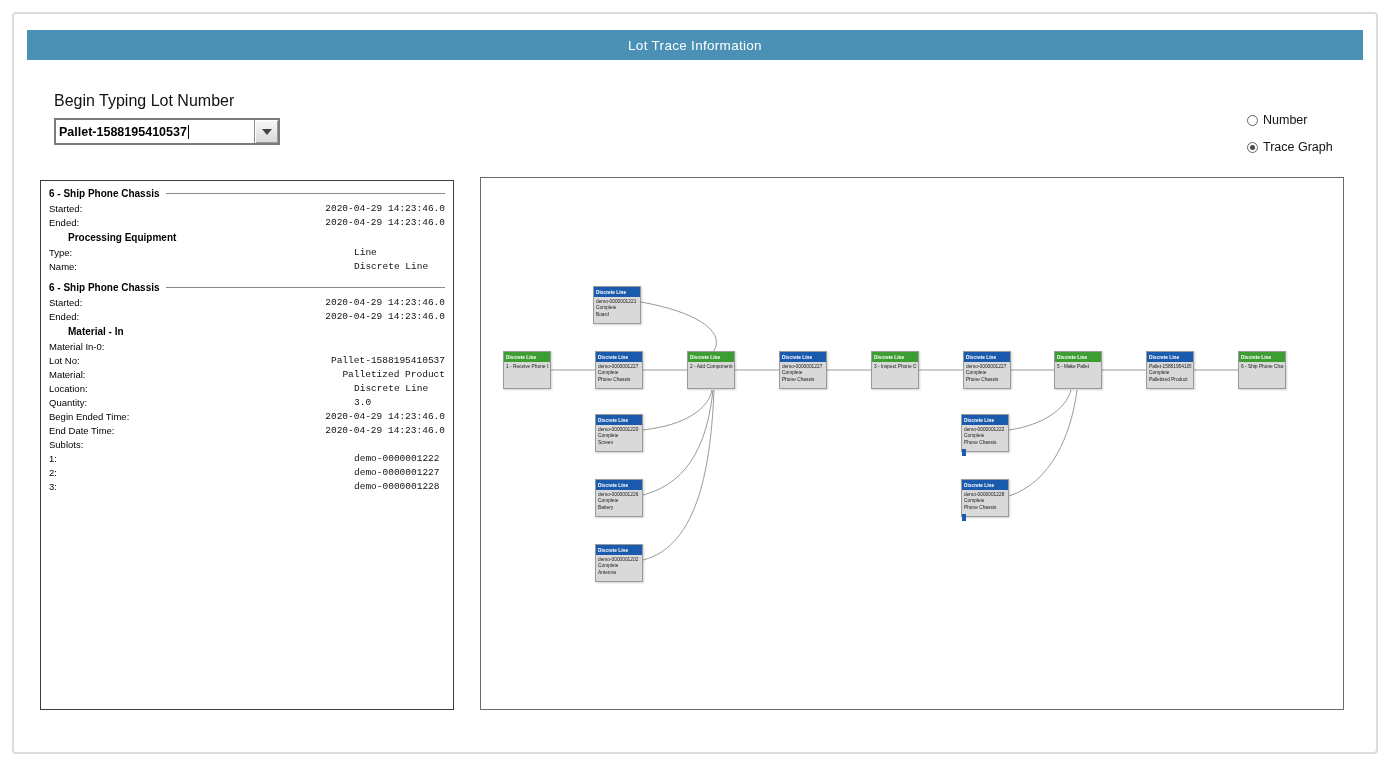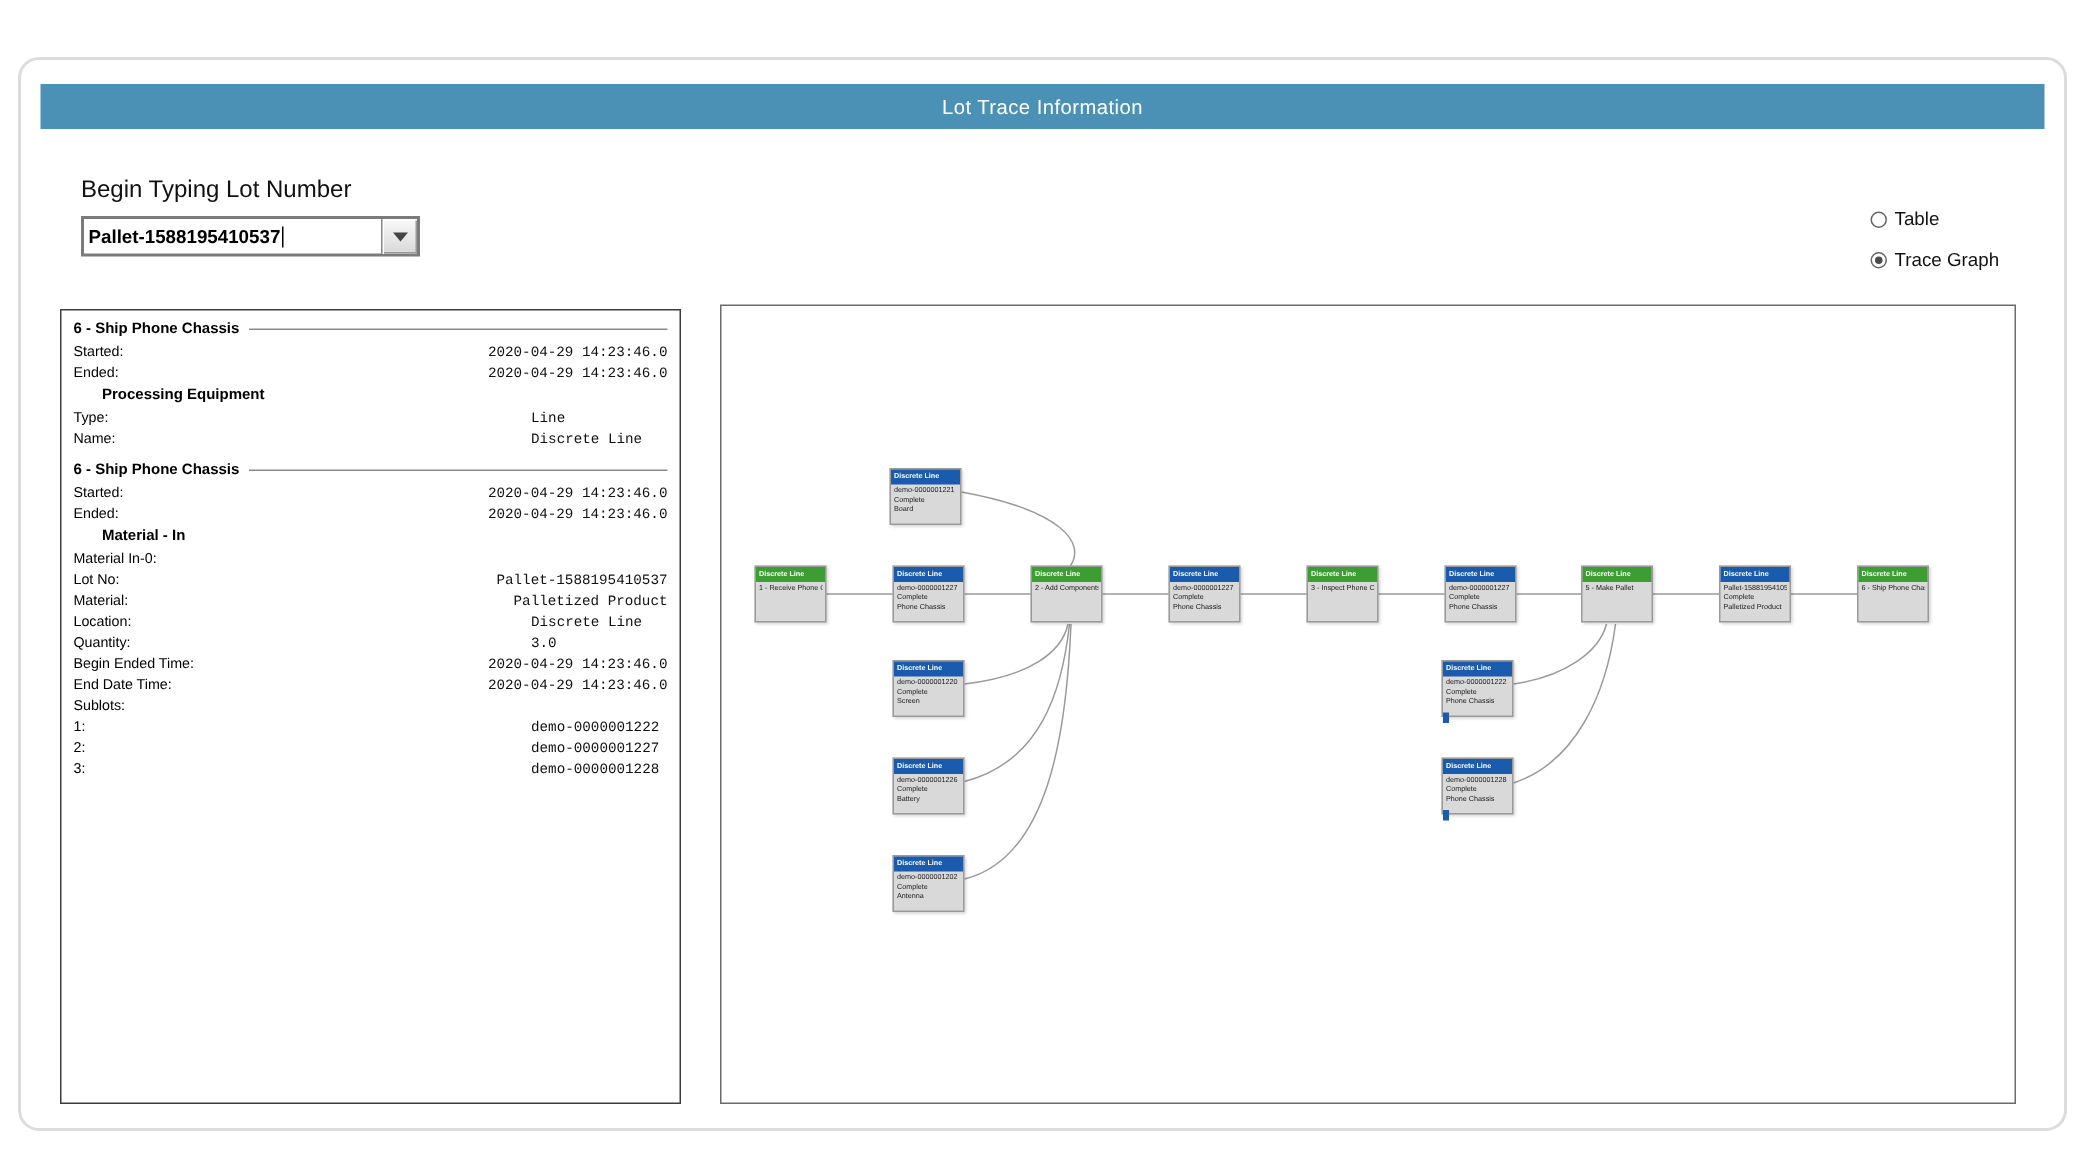--- a/index.html
+++ b/index.html
@@ -4,21 +4,21 @@
 <style>
   * { margin:0; padding:0; box-sizing:border-box; }
   html,body { background:#fff; }
   body {
     width:1390px; height:766px; position:relative; overflow:hidden;
     font-family:"Liberation Sans", sans-serif;
     --accent:#4a91b5; --process:#3c9e32; --material:#1b5bad; --nodebody:#d9d9d9;
   }
   .card {
     position:absolute; inset:12px; background:#fff;
-    border:2px solid #dcdcdc; border-radius:14px;margin-top:26px;
+    border:2px solid #dcdcdc; border-radius:4px;
   }
   .title-bar {
     position:absolute; left:13px; right:13px; top:16px; height:30px;
     background:var(--accent); color:#fff; display:flex;
     align-items:center; justify-content:center;
     font-size:13.5px; letter-spacing:.3px;
   }
   .lot-label { position:absolute; left:40px; top:78px; font-size:16px; color:#111; }
   .combobox {
     position:absolute; left:40px; top:104px; width:226px; height:27px;
@@ -104,21 +104,21 @@
       <span class="caret"></span>
     </div>
     <div class="combo-btn">
       <span class="combo-arrow"></span>
     </div>
   </div>
 
   <div class="view-options">
       <div class="radio-row">
         <span class="radio"></span>
-        <span class="radio-label">Table</span>
+        <span class="radio-label">Number</span>
       </div>
       <div class="radio-row">
         <span class="radio selected"></span>
         <span class="radio-label">Trace Graph</span>
       </div>
     </div>
 
   <div class="details-panel">
       <div class="dp-section">
         <span class="dp-section-title">6 - Ship Phone Chassis</span>

